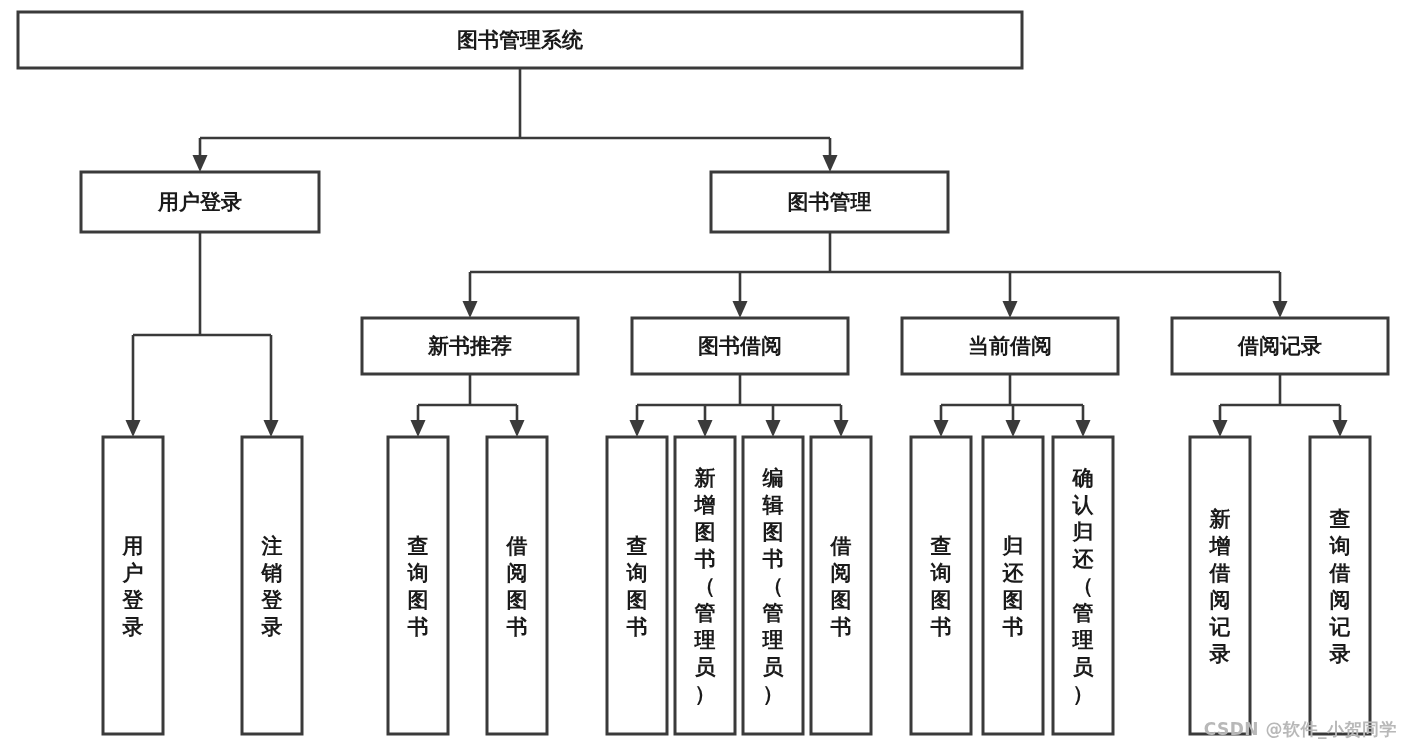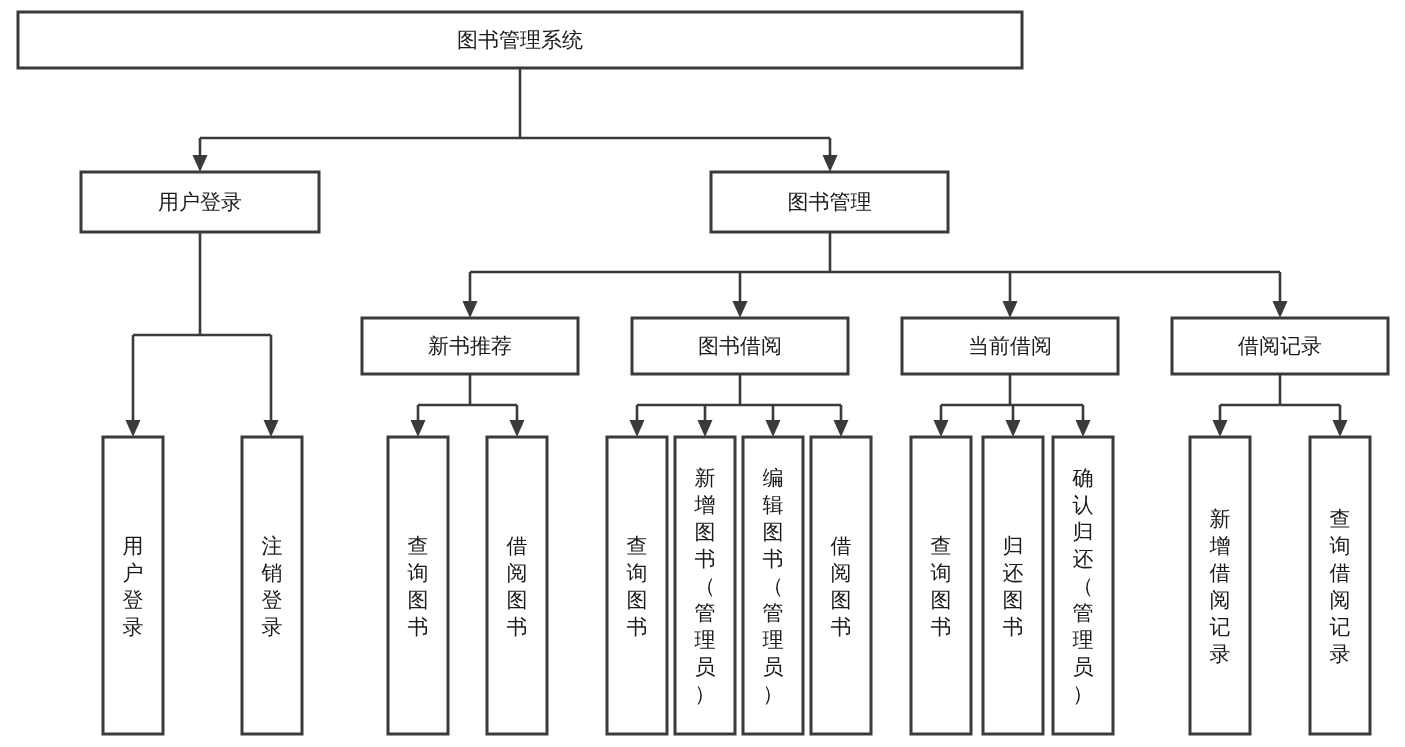--- a/index.html
+++ b/index.html
@@ -13,20 +13,21 @@
     position: relative;
     font-family: "DejaVu Sans", "Liberation Sans", sans-serif;
     overflow: hidden;
   }
   #diagram-root {
     position: absolute;
     left: 0;
     top: 0;
     width: 1405px;
     height: 747px;
+    font-weight: bold;
   }
   svg.flow {
     display: block;
     width: 1405px;
     height: 747px;
   }
   .node-box {
     fill: #ffffff;
     stroke: #3a3a3a;
     stroke-width: 3;
@@ -214,13 +215,14 @@
         <g>
           <rect x="1190" y="437" width="60" height="297" class="node-box"></rect>
           <text x="1220" y="525.56" class="node-label-v"><tspan x="1220" dy="0">新</tspan><tspan x="1220" dy="27">增</tspan><tspan x="1220" dy="27">借</tspan><tspan x="1220" dy="27">阅</tspan><tspan x="1220" dy="27">记</tspan><tspan x="1220" dy="27">录</tspan></text>
         </g>
         <g>
           <rect x="1310" y="437" width="60" height="297" class="node-box"></rect>
           <text x="1340" y="525.56" class="node-label-v"><tspan x="1340" dy="0">查</tspan><tspan x="1340" dy="27">询</tspan><tspan x="1340" dy="27">借</tspan><tspan x="1340" dy="27">阅</tspan><tspan x="1340" dy="27">记</tspan><tspan x="1340" dy="27">录</tspan></text>
         </g>
       </g>
   </svg>
+  <div class="watermark">CSDN @软件_小贺同学</div>
 </div>
 
 </body></html>

